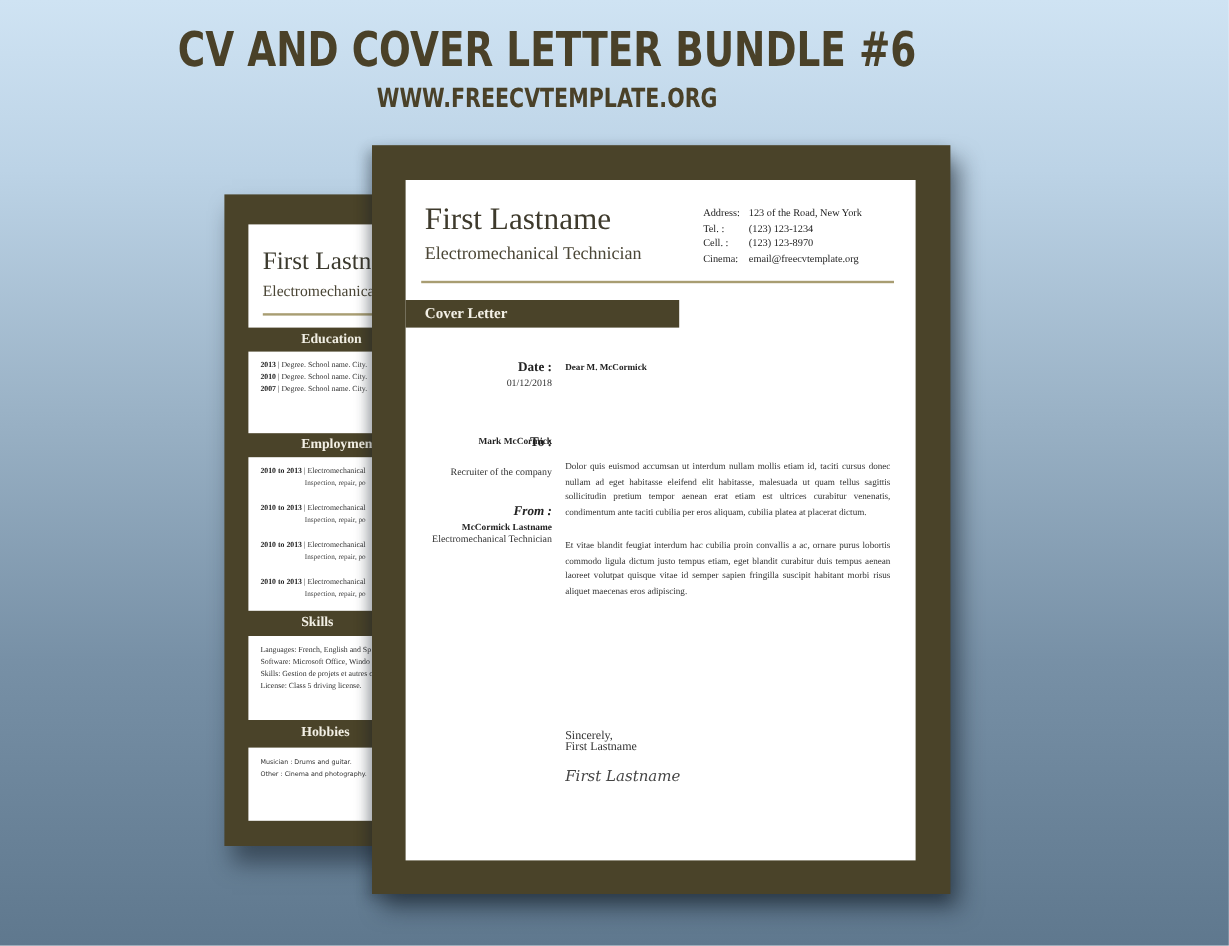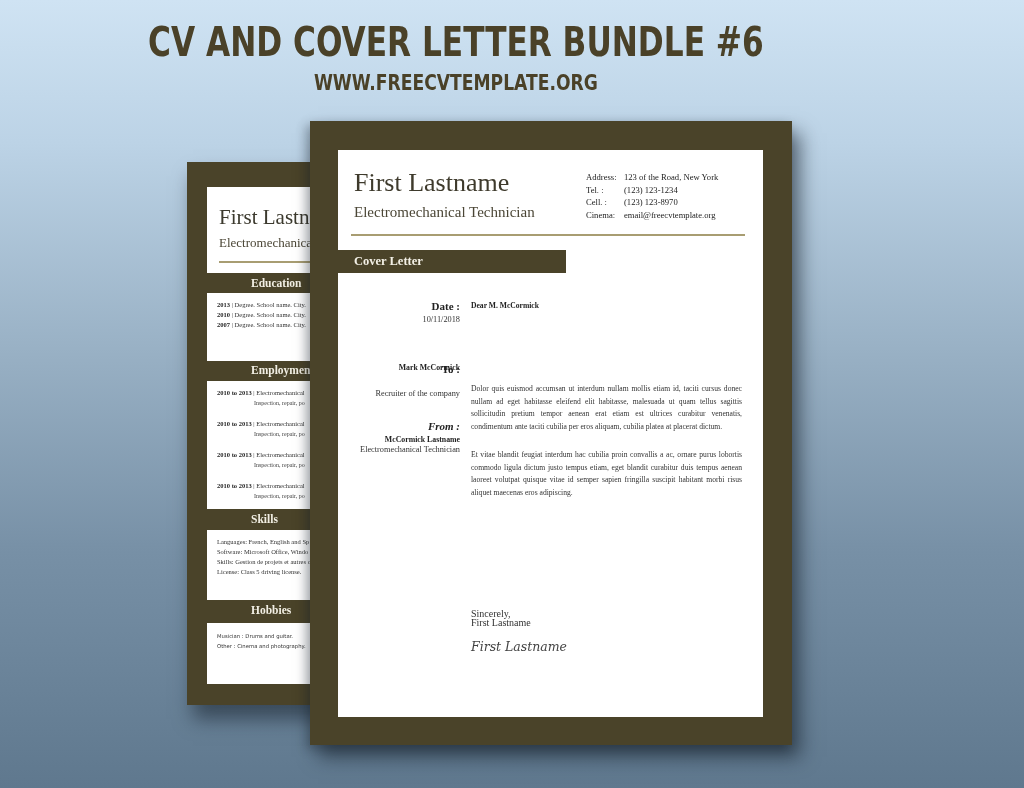--- a/index.html
+++ b/index.html
@@ -131,21 +131,21 @@
       <div class="row">
           <span class="lbl">Cinema:</span>
           <span>email@freecvtemplate.org</span>
         </div>
     </div>
 
     <div class="f-rule"></div>
     <div class="cover-band">Cover Letter</div>
 
     <div class="side side-h" style="top:150px;">Date :</div>
-    <div class="side side-v" style="top:165px;">10/11/2018</div>
+    <div class="side side-v" style="top:165px;">01/12/2018</div>
 
     <div class="side side-h" style="top:213px;">To :</div>
     <div class="side side-b" style="top:213px;text-align:center;">Mark McCormick</div>
     <div class="side side-v" style="top:239px;">Recruiter of the company</div>
 
     <div class="side side-h" style="top:270px;font-style:italic;">From :</div>
     <div class="side side-b" style="top:285px;">McCormick Lastname</div>
     <div class="side side-v" style="top:295px;">Electromechanical Technician</div>
 
     <div class="greet">Dear M. McCormick</div>

